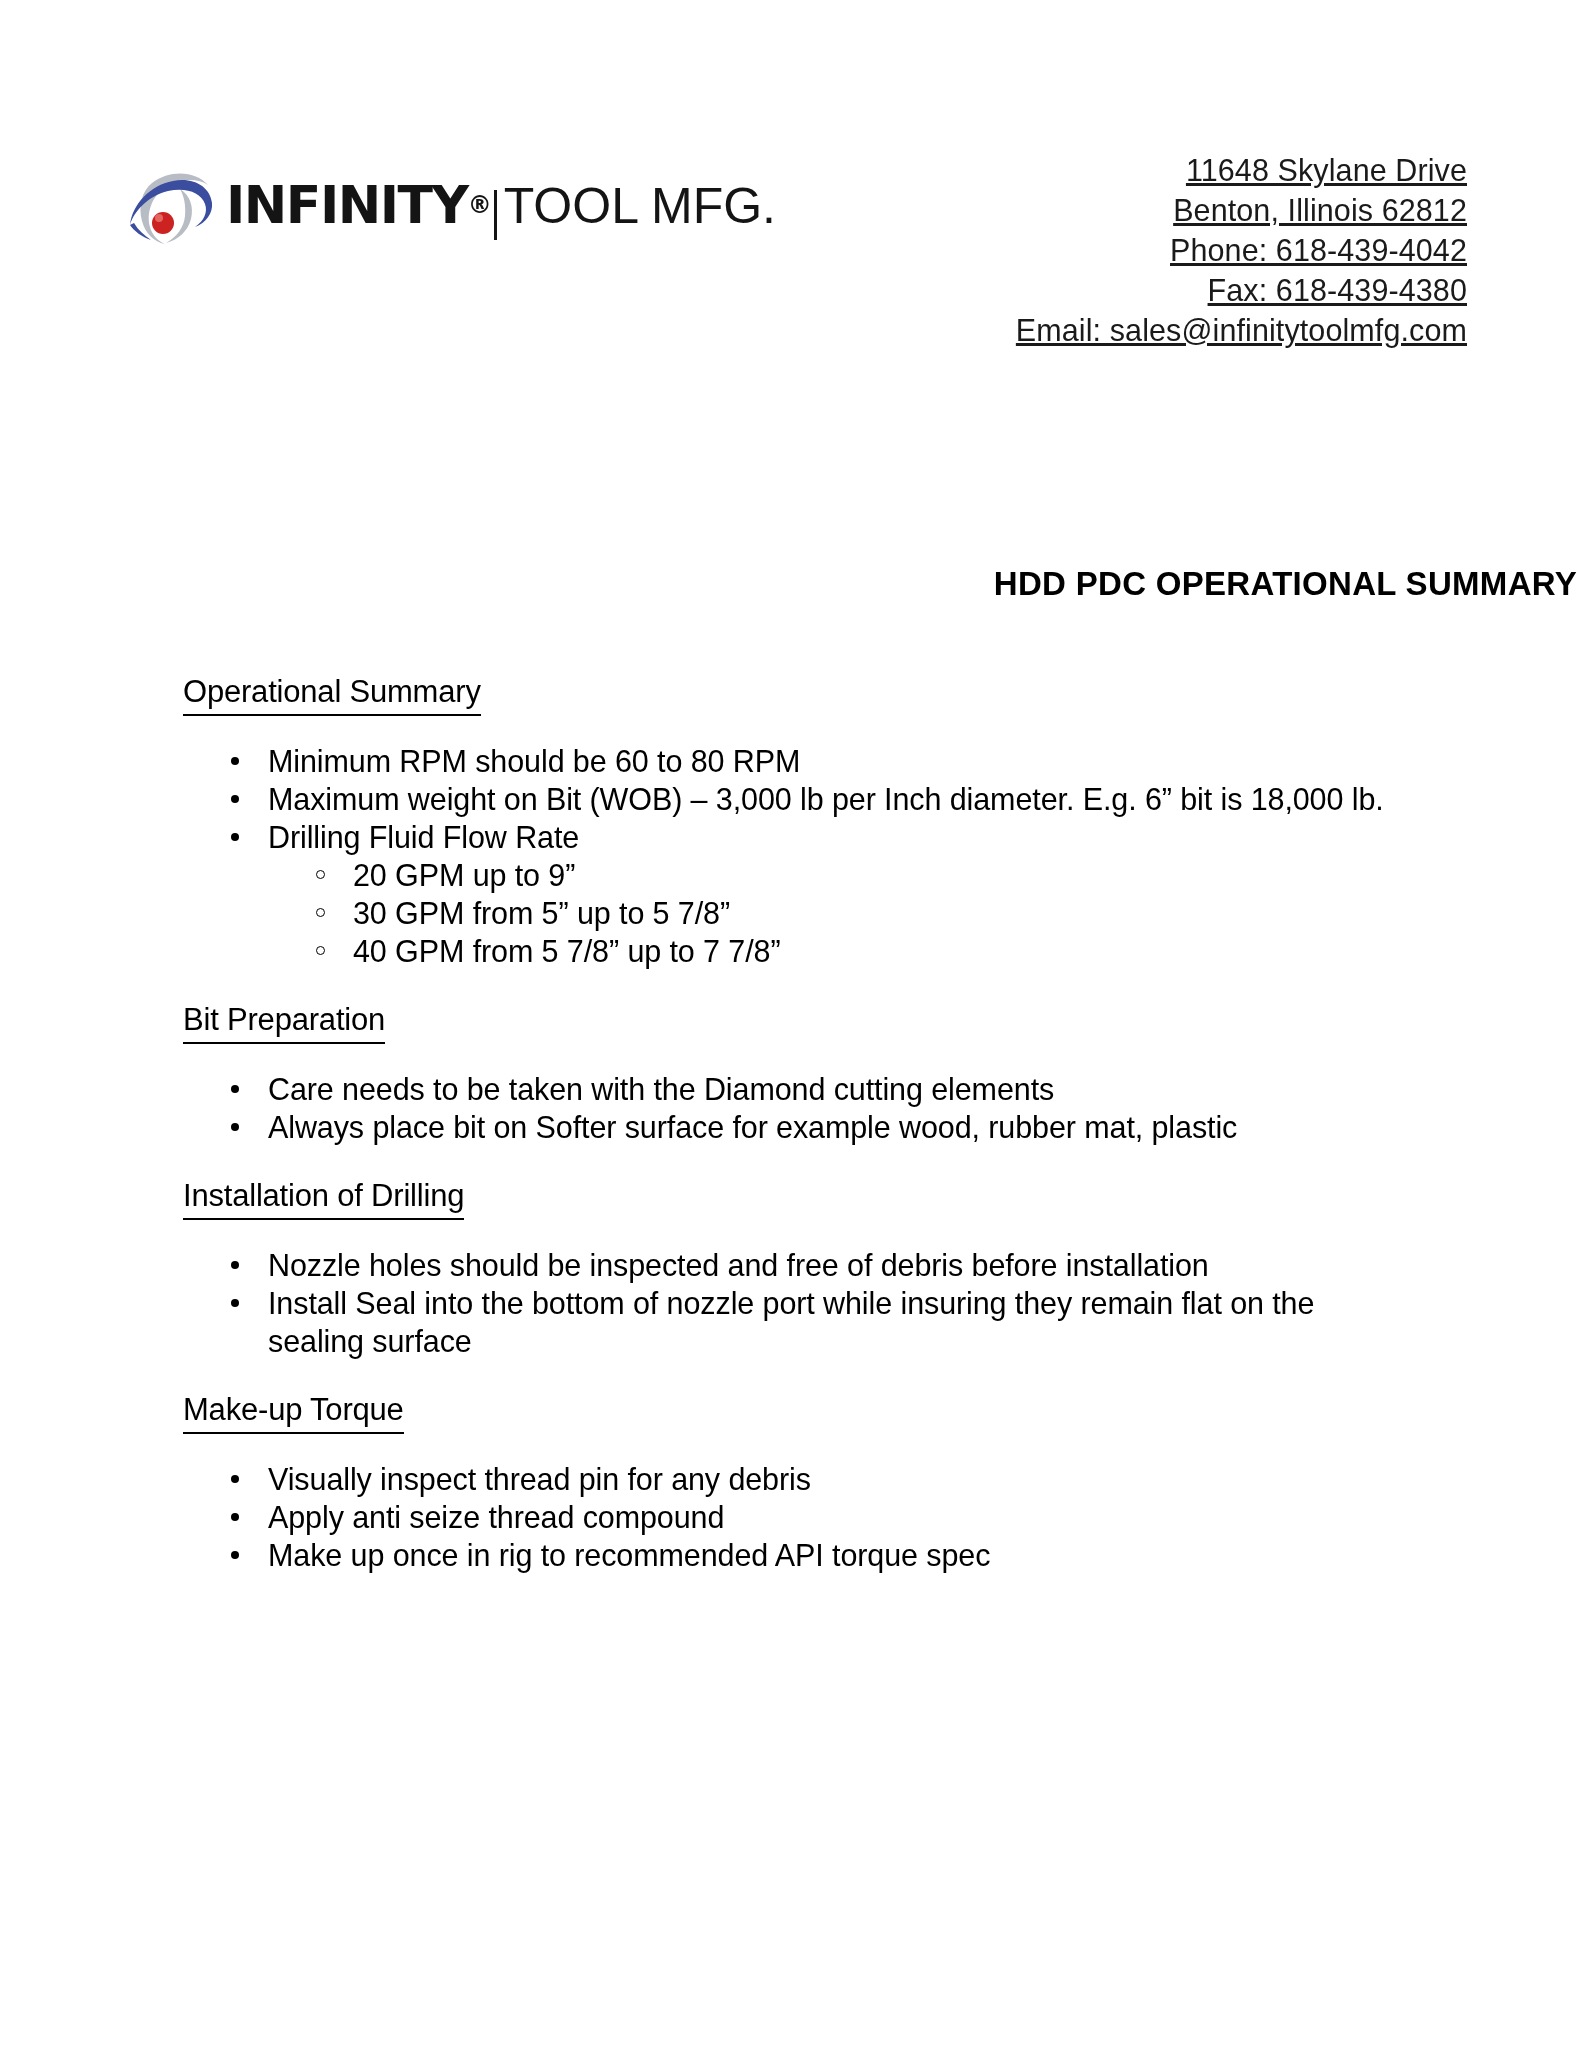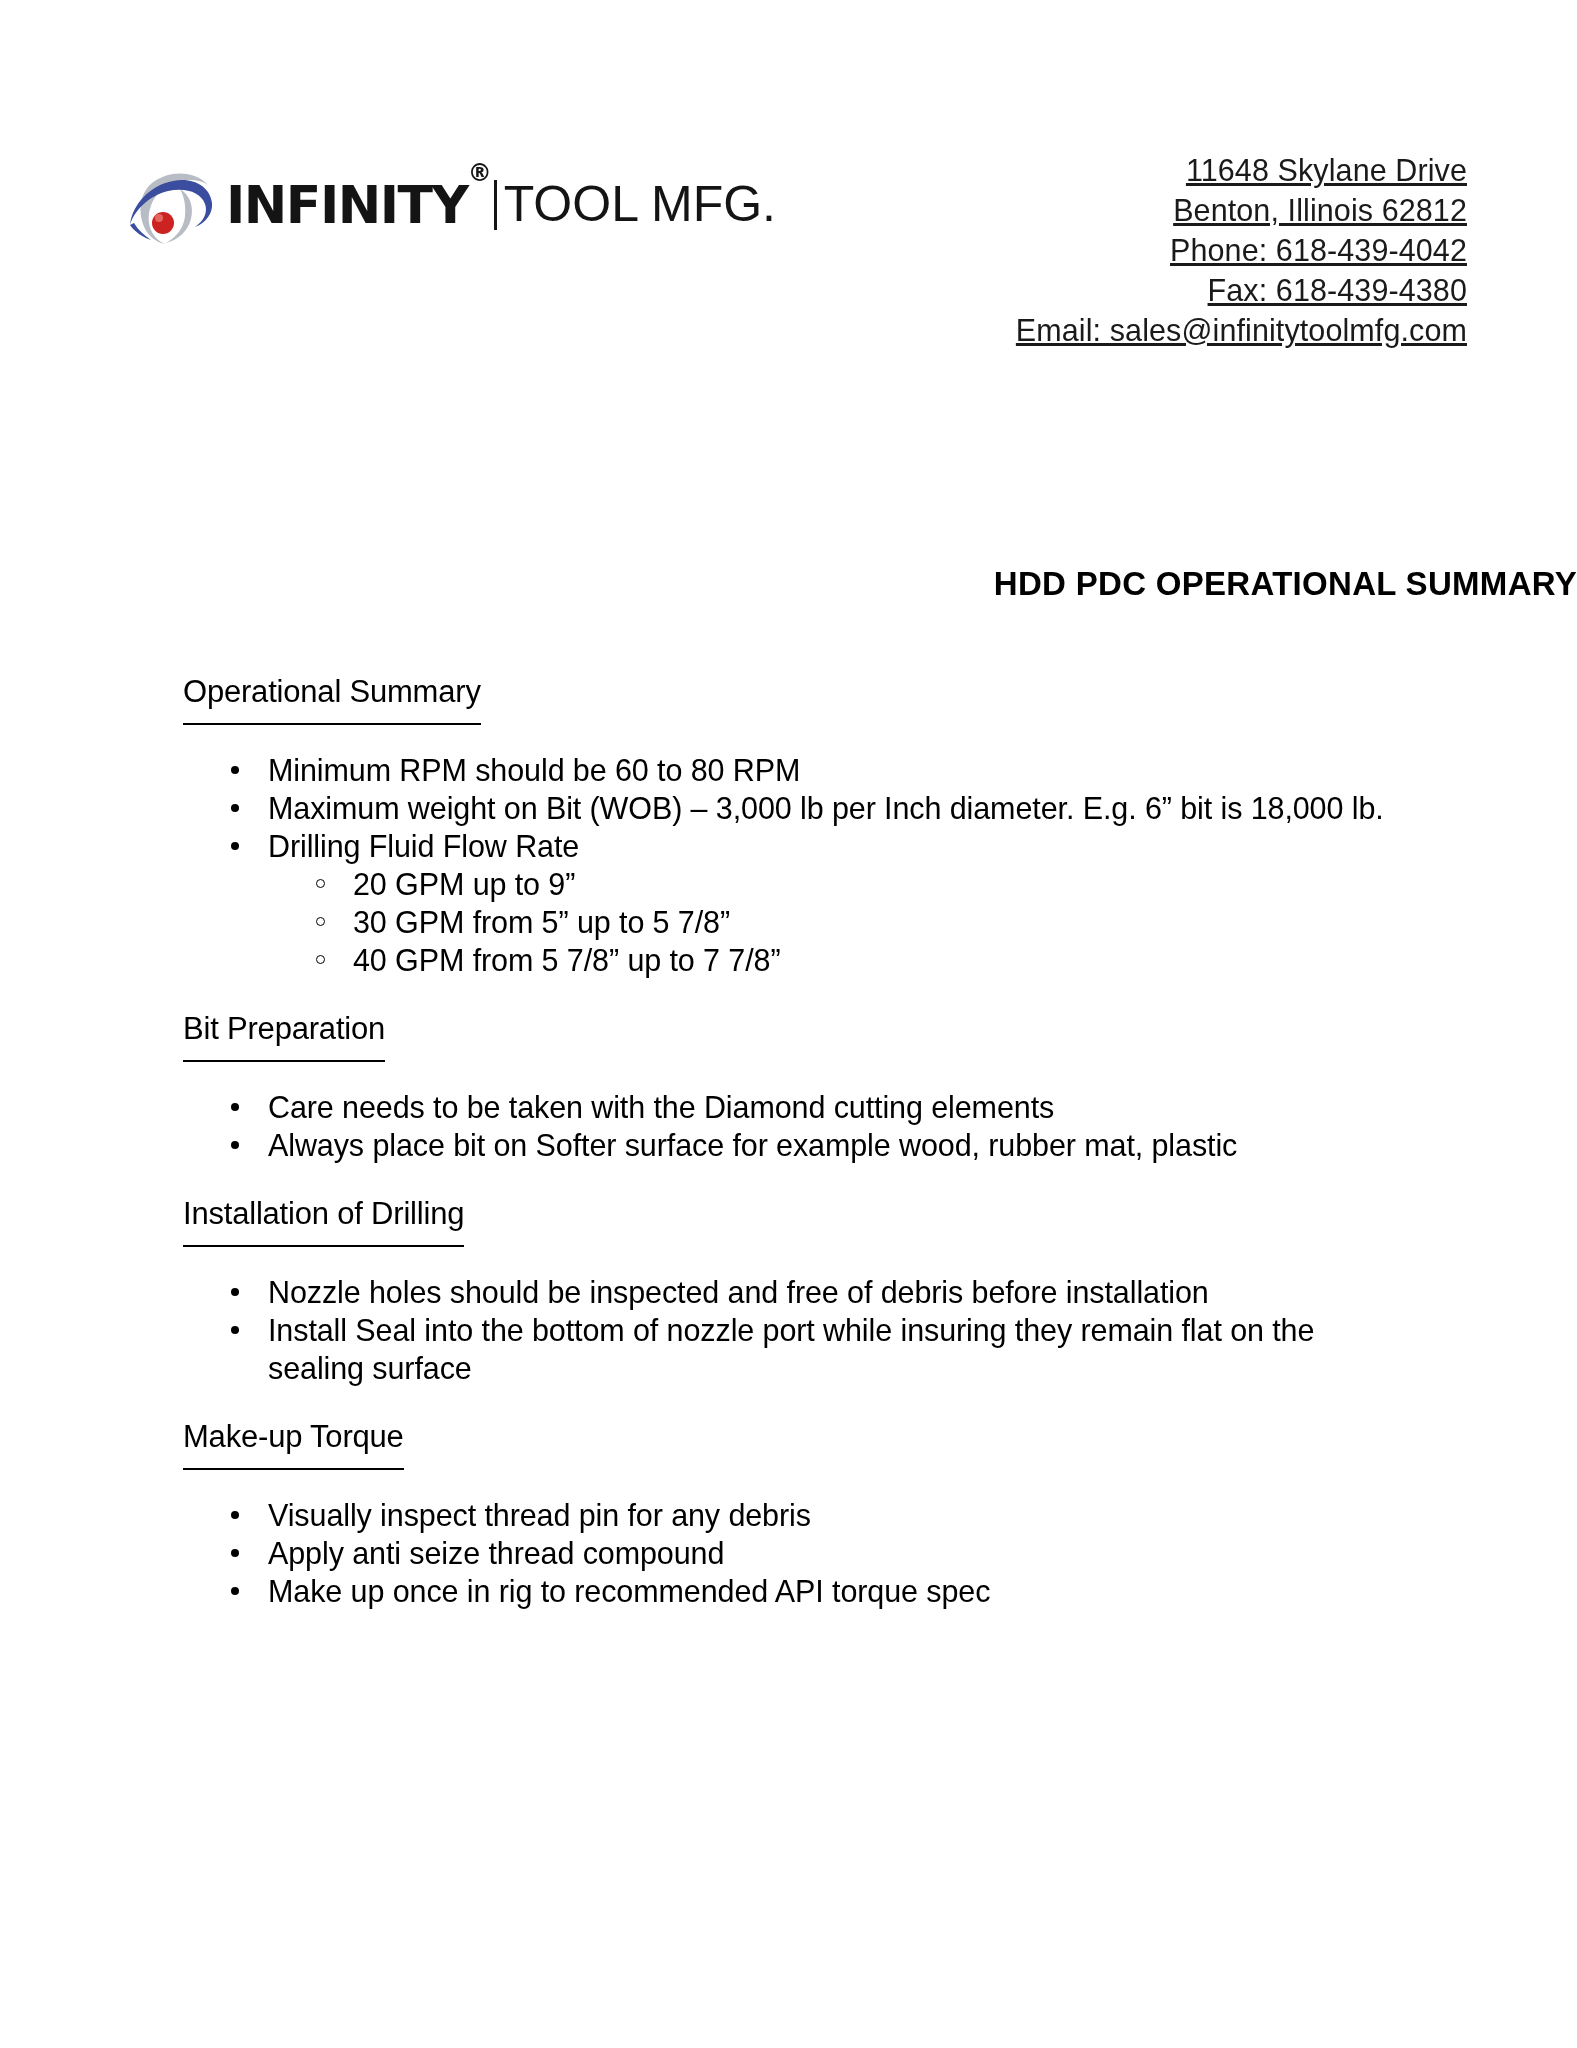--- a/index.html
+++ b/index.html
@@ -43,21 +43,21 @@
 
   .logo-mark {
     width: 100px;
     height: 88px;
     flex: 0 0 auto;
     margin-right: 8px;
   }
 
   .logo-wordmark {
     display: flex;
-    align-items: flex-start;
+    align-items: flex-end;
     white-space: nowrap;
   }
 
   .logo-infinity {
     font-family: "DejaVu Sans", sans-serif;
     font-weight: bold;
     font-size: 52px;
     letter-spacing: -1.5px;
     color: #141414;
   }
@@ -124,21 +124,21 @@
 
   .section { margin-bottom: 0; }
 
   .section-heading {
     font-family: "Liberation Sans", sans-serif;
     font-size: 31px;
     line-height: 40px;
     color: #000000;
     display: inline-block;
     border-bottom: 2px solid #000000;
-    padding-bottom: 11px;
+    padding-bottom: 2px;
     margin-bottom: 26px;
     letter-spacing: -0.2px;
   }
 
   ul.bullets {
     list-style: none;
     margin: 0 0 30px 0;
     padding: 0;
   }
 

